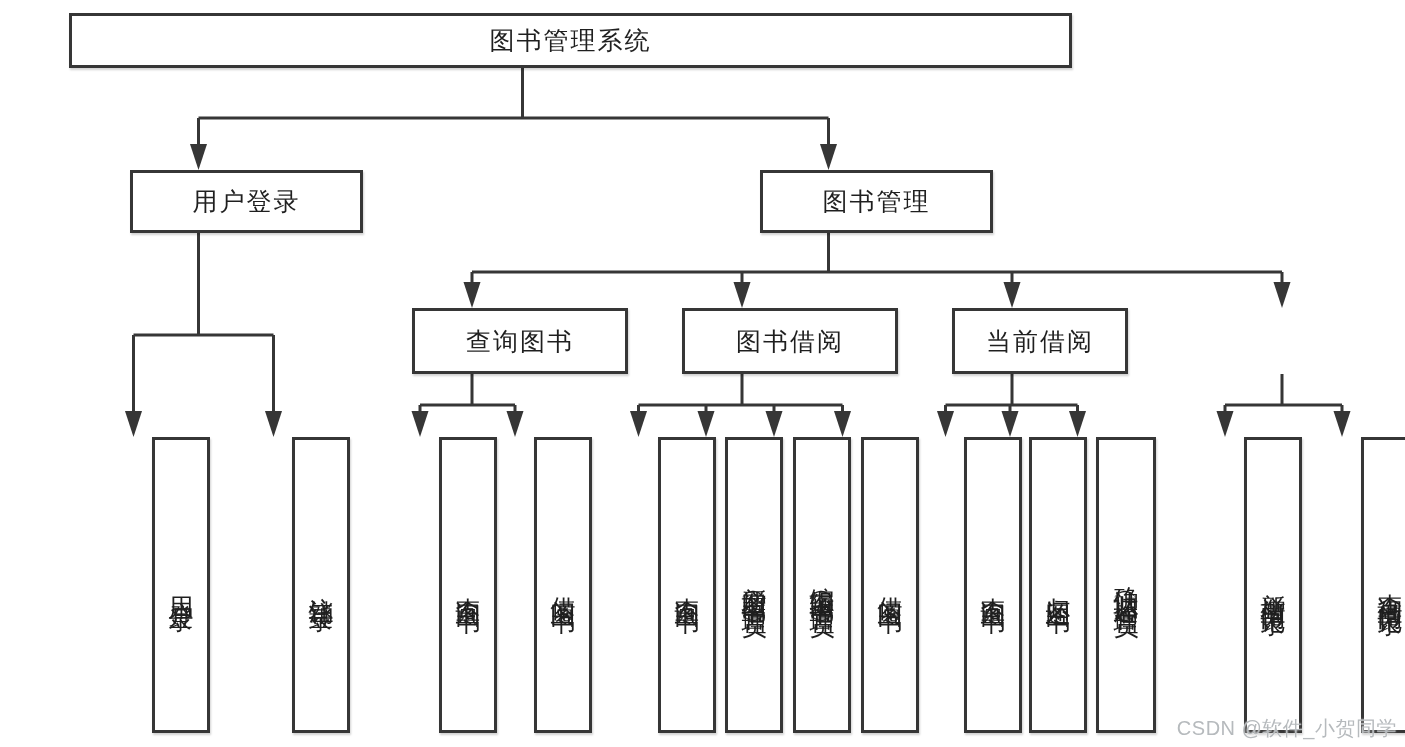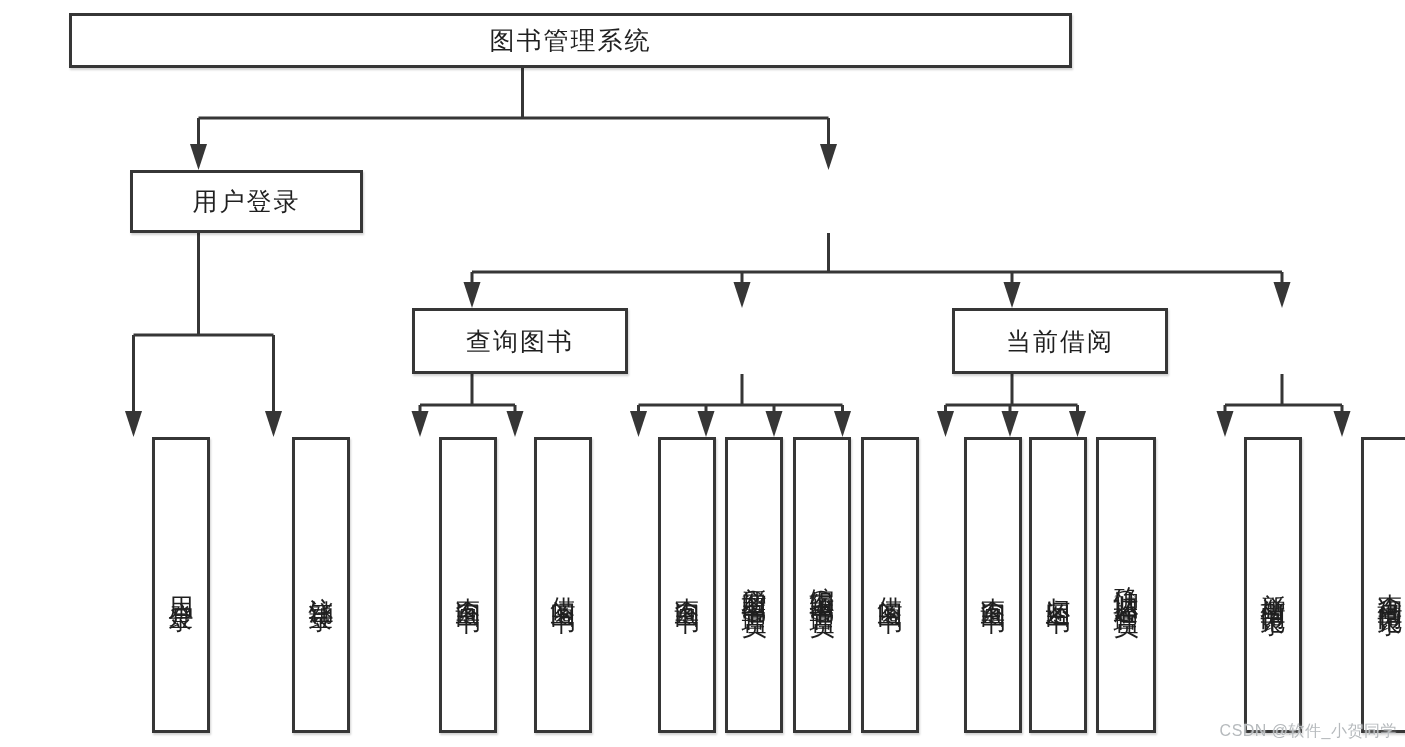--- a/index.html
+++ b/index.html
@@ -20,21 +20,21 @@
     box-shadow:1px 2px 2px rgba(0,0,0,0.18);
     margin-left:48px;
   }
   .node.h span{font-size:25px;letter-spacing:2px;white-space:nowrap;}
   .node.v span{
     writing-mode:vertical-rl;text-orientation:mixed;
     font-size:25px;letter-spacing:4px;line-height:1.15;
   }
   .watermark{
     position:absolute;right:8px;bottom:5px;
-    font-size:16px;letter-spacing:0.5px;
+    font-size:20px;letter-spacing:0.5px;
     color:var(--watermark,#b6babd);
     text-shadow:0 0 2px #ffffff;
     white-space:nowrap;
   }
 </style>
 </head>
 <body>
 
 <div class="canvas">
 
@@ -77,25 +77,31 @@
     <polygon points="1333.5,411 1350.5,411 1342,437"></polygon>
   </svg>
 
   <div class="node h" style="left:21px;top:13px;width:1003px;height:55px">
     <span>图书管理系统</span>
   </div>
 
   <div class="node h" style="left:82px;top:170px;width:233px;height:63px">
     <span>用户登录</span>
   </div>
+  <div class="node h" style="left:712px;top:170px;width:233px;height:63px">
+    <span>图书管理</span>
+  </div>
 
   <div class="node h" style="left:364px;top:308px;width:216px;height:66px">
     <span>查询图书</span>
   </div>
-  <div class="node h" style="left:904px;top:308px;width:216px;height:66px">
+  <div class="node h" style="left:634px;top:308px;width:216px;height:66px">
+    <span>图书借阅</span>
+  </div>
+  <div class="node h" style="left:904px;top:308px;width:176px;height:66px">
     <span>当前借阅</span>
   </div>
 
   <div class="node v" style="left:104px;top:437px;width:58px;height:296px">
     <span>用户登录</span>
   </div>
   <div class="node v" style="left:244px;top:437px;width:58px;height:296px">
     <span>注销登录</span>
   </div>
 

